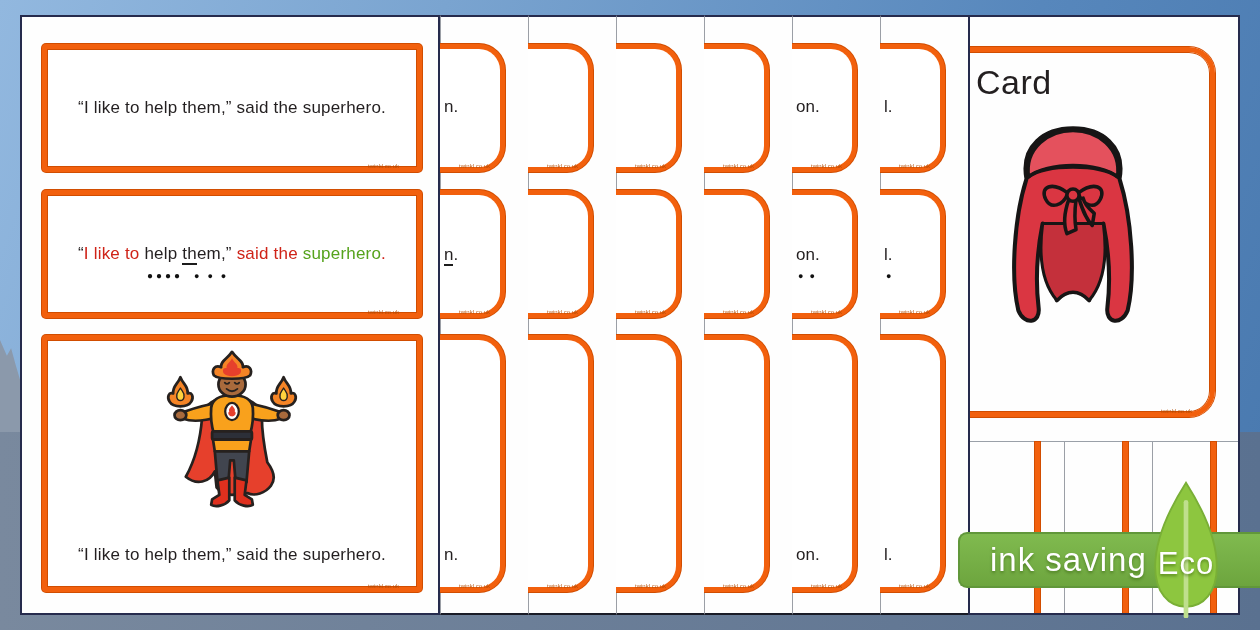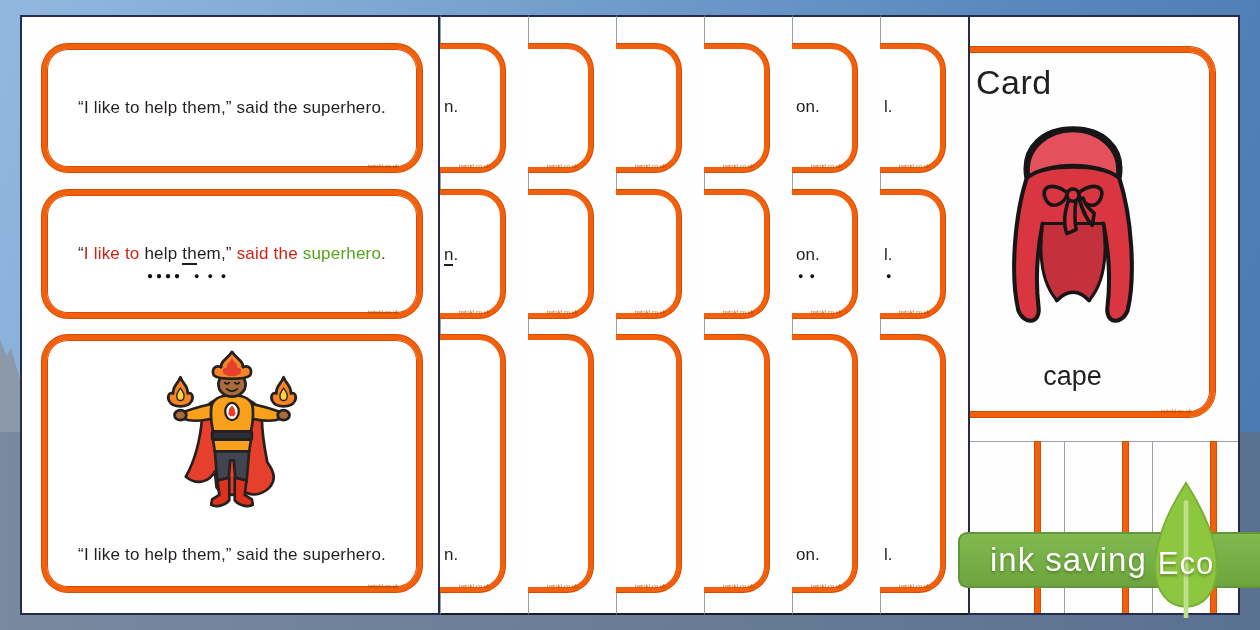--- a/index.html
+++ b/index.html
@@ -12,21 +12,21 @@
   .bg-hill{position:absolute;left:0;top:340px;width:30px;height:92px;background:#8b99ab;
            clip-path:polygon(0 0,23% 17%,37% 9%,53% 28%,73% 50%,90% 76%,100% 100%,0 100%);}
   
   .page{position:absolute;top:15px;height:600px;background:#fefefe;box-sizing:border-box;}
   .page-front{left:20px;width:420px;border:2px solid #262b4d;z-index:10;}
   .sliver{width:88px;border-top:2px solid #262b4d;border-bottom:2px solid #191b26;
           border-left:1px solid #9b9fa6;z-index:5;}
   .page-last{left:968px;width:272px;border:2px solid #262b4d;overflow:hidden;z-index:2;}
   
   .card{position:absolute;left:20px;width:380px;box-sizing:border-box;
-        border:5px solid #f2600d;border-radius:26px;
+        border:5px solid #f2600d;border-radius:4px;
         box-shadow:0 0 0 1px #d14d00, inset 0 0 0 1px #d14d00;background:#fff;}
   .card1{top:27px;height:128px;display:flex;align-items:center;justify-content:center;}
   .card2{top:173px;height:128px;display:flex;align-items:center;justify-content:center;}
   .card3{top:318px;height:257px;}
   .sentence{font-size:17px;color:#231f20;white-space:pre;letter-spacing:.2px;}
   .ul{border-bottom:2.5px solid #1c1c1c;padding-bottom:0px;}
   .dots{position:absolute;font-size:10px;color:#111;line-height:10px;}
   .d1{left:100px;top:76px;letter-spacing:3px;}
   .d2{left:147px;top:76px;letter-spacing:8px;font-size:9px;}
   .hero-art{position:absolute;left:50%;transform:translateX(-50%);top:10px;}
@@ -206,21 +206,20 @@
           <path d="M55,104 C50,142 57,166 69,180 C79,169 91,169 101,180 C113,166 120,142 115,104 Z" fill="#c4303b" stroke-width="3"></path>
           <path d="M41,58 C37,29 61,12 85,12 C109,12 133,29 129,58 C111,43 59,43 41,58 Z" fill="#e4515d" stroke-width="3.5"></path>
           <path d="M41,58 C59,45 111,45 129,58" fill="none" stroke-width="3.5"></path>
           <path d="M80,74 C64,62 52,68 58,80 C63,90 75,87 80,74 Z" fill="#da3642" stroke-width="3.5"></path>
           <path d="M90,74 C106,62 118,68 112,80 C107,90 95,87 90,74 Z" fill="#da3642" stroke-width="3.5"></path>
           <path d="M81,80 C76,94 75,104 79,114 L88,110 C86,98 87,88 88,80 Z" fill="#da3642" stroke-width="3.5"></path>
           <path d="M91,80 C95,92 98,100 104,106 L106,94 C99,88 96,84 95,79 Z" fill="#da3642" stroke-width="3.5"></path>
           <circle cx="85" cy="76" r="6" fill="#da3642" stroke-width="3.5"></circle>
         </g>
       </svg>
-      <div class="cape-word">cape</div>
       <span class="wm">twinkl.co.uk</span>
     </div>
     <div class="last-title">Card</div>
 
     <div class="sub-rule"></div>
     <div class="vg" style="left:94px"></div>
     <div class="vg" style="left:182px"></div>
     <div class="vo" style="left:65px"></div>
     <div class="vo" style="left:153px"></div>
     <div class="vo" style="left:241px"></div>

